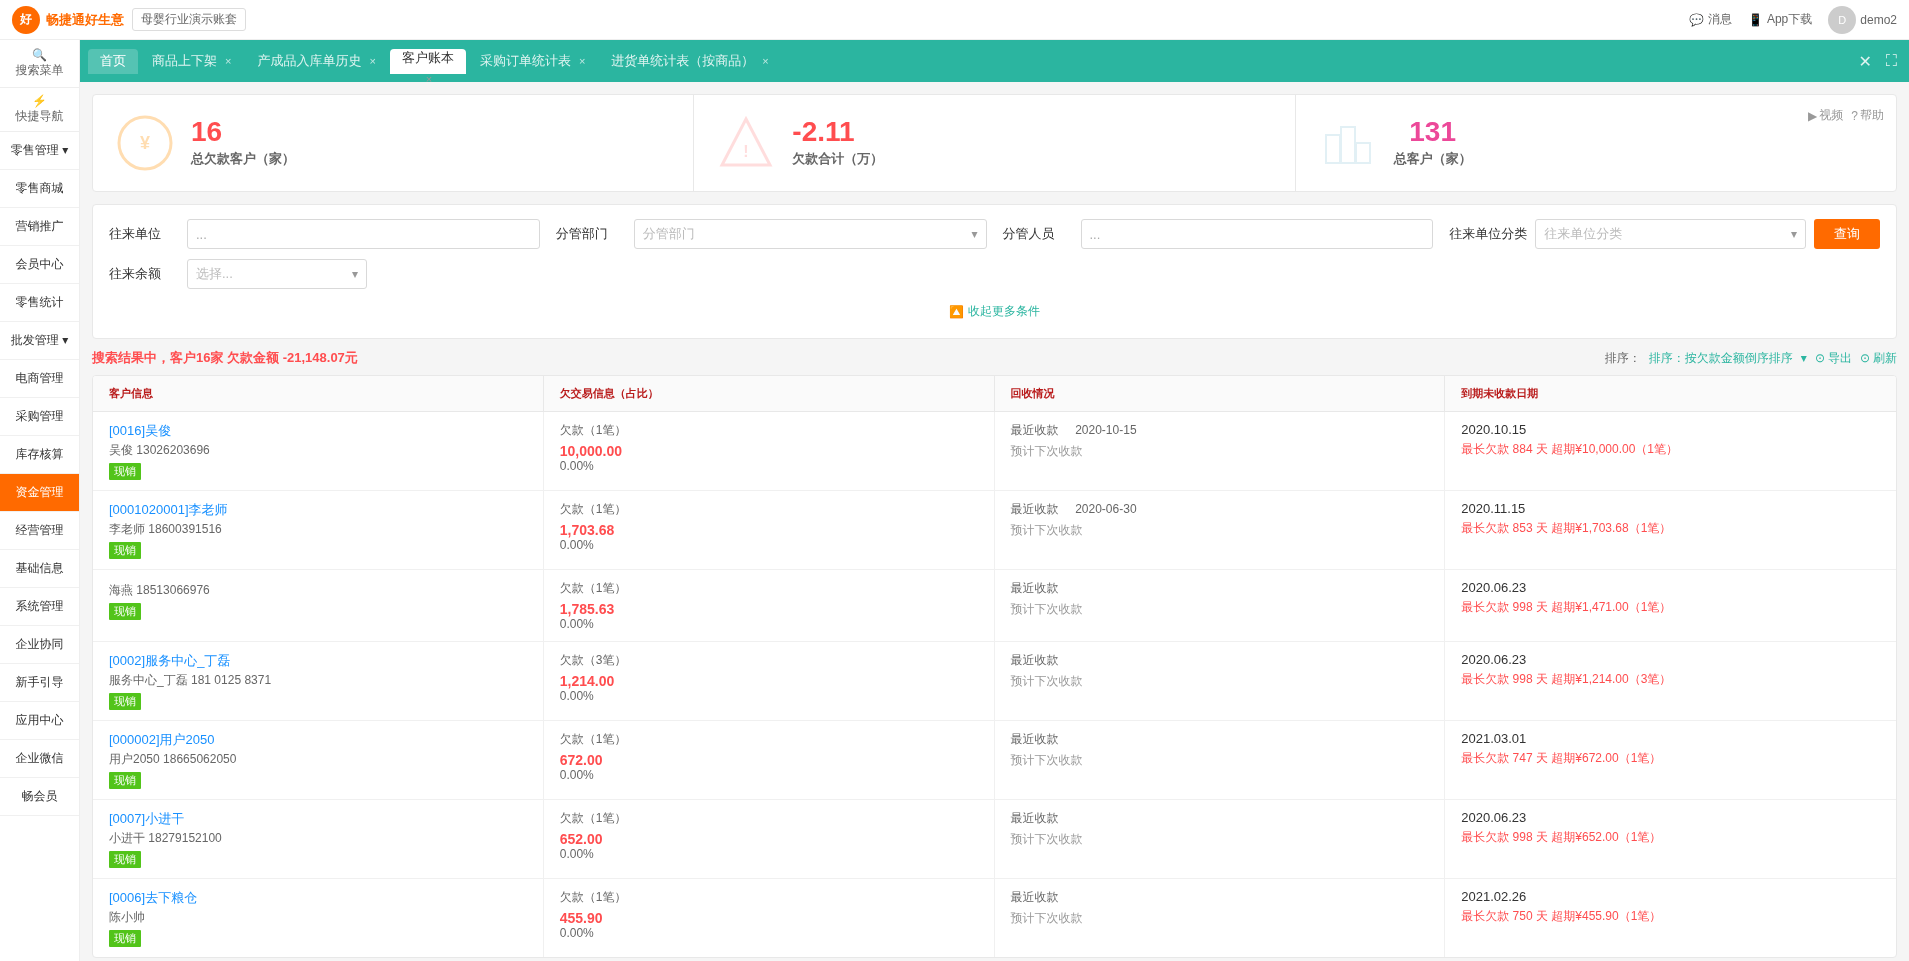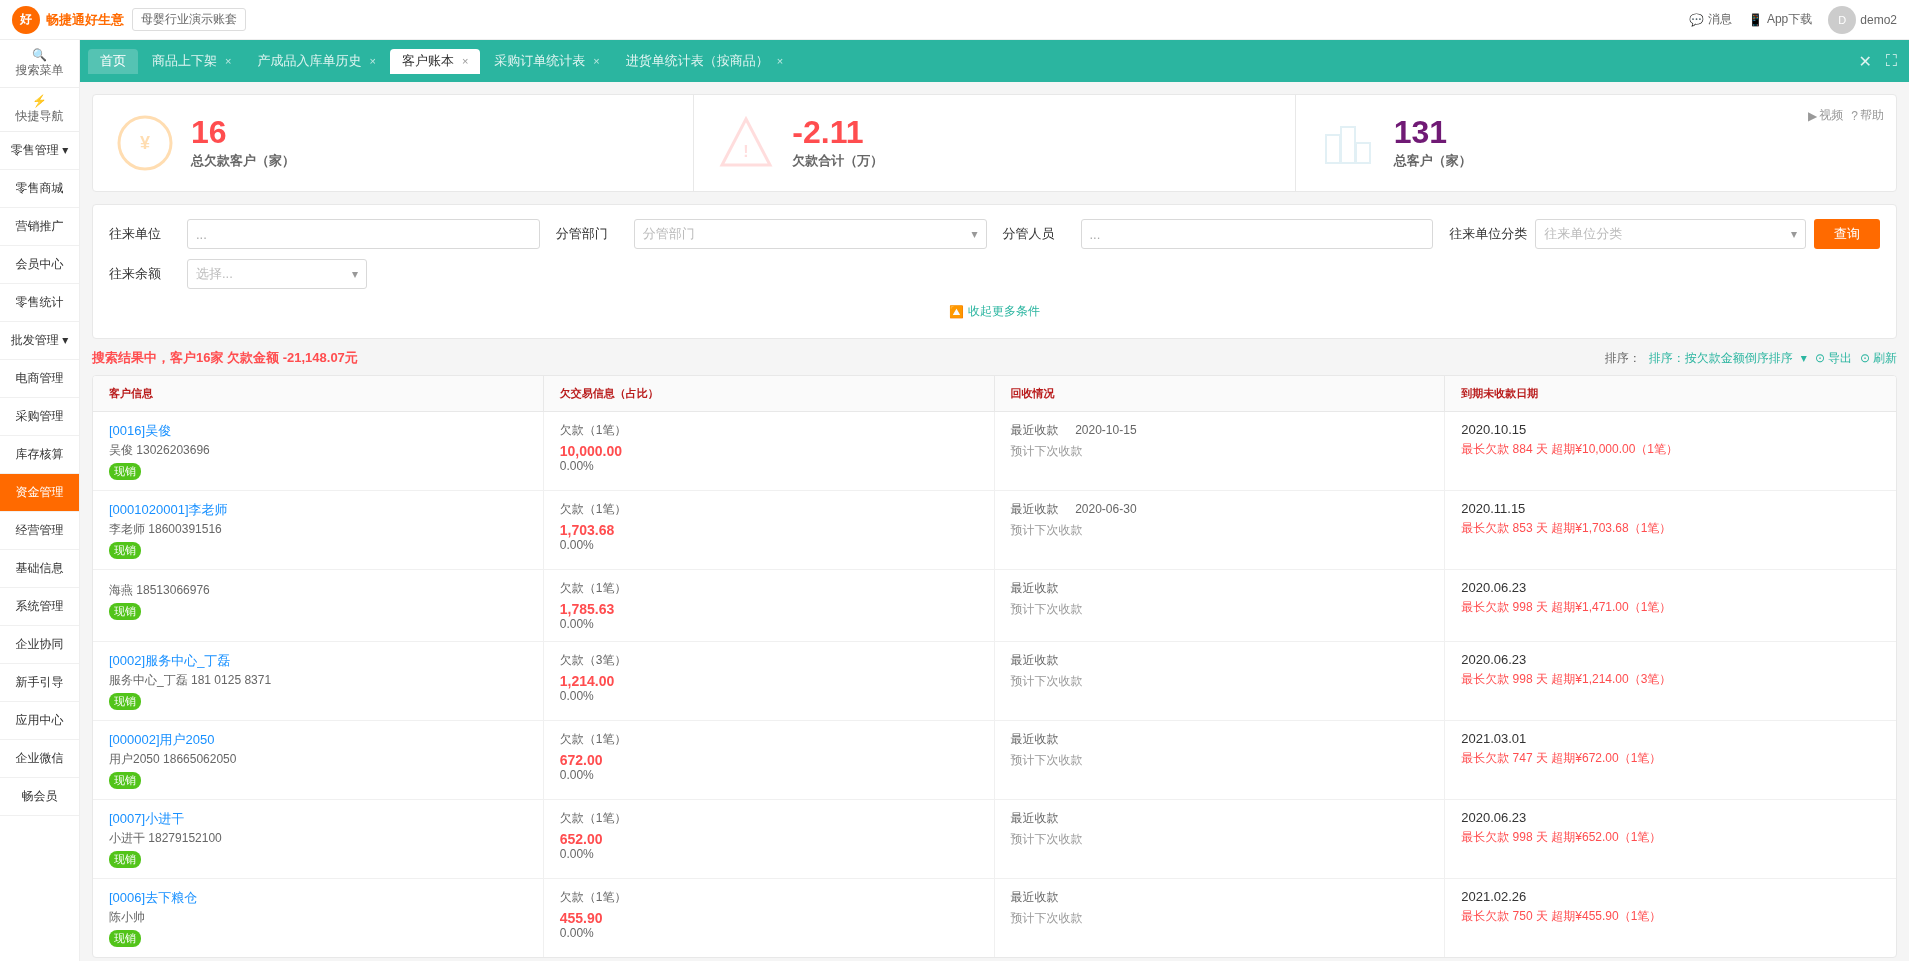--- a/index.html
+++ b/index.html
@@ -23,40 +23,40 @@
     .sidebar { width: 80px; background: #fff; border-right: 1px solid #eee; display: flex; flex-direction: column; overflow-y: auto; }
     .sidebar-search { padding: 8px; border-bottom: 1px solid #eee; text-align: center; font-size: 12px; color: #666; cursor: pointer; }
     .sidebar-nav { padding: 6px 0; border-bottom: 1px solid #eee; text-align: center; font-size: 12px; color: #666; cursor: pointer; }
     .sidebar-item { padding: 10px 4px; text-align: center; font-size: 12px; color: #333; cursor: pointer; border-bottom: 1px solid #f0f0f0; display: flex; flex-direction: column; align-items: center; gap: 3px; }
     .sidebar-item.active { background: #ff6a00; color: #fff; }
 
     
     .content-area { flex: 1; display: flex; flex-direction: column; overflow: hidden; }
     .tab-bar { height: 42px; background: #2bb5a0; display: flex; align-items: center; padding: 0 8px; gap: 2px; }
     .tab-item { height: 25px; padding: 0 12px; display: flex; align-items: center; gap: 6px; border-radius: 4px 4px 0 0; cursor: pointer; font-size: 13px; color: rgba(255,255,255,0.85); background: transparent; white-space: nowrap; }
-    .tab-item.active { background: #fff; color: #333; }
+    .tab-item.active { background: #fff; color: #333; flex-direction: column; }
     .tab-item.home { background: rgba(255,255,255,0.2); color: #fff; }
     .tab-close { font-size: 11px; color: rgba(255,255,255,0.7); cursor: pointer; margin-left: 2px; }
     .tab-item.active .tab-close { color: #999; }
     .tab-bar-actions { margin-left: auto; display: flex; align-items: center; gap: 6px; }
     .tab-bar-btn { color: rgba(255,255,255,0.85); cursor: pointer; font-size: 16px; padding: 2px 4px; }
 
     
     .page-content { flex: 1; overflow-y: auto; background: #f5f5f5; padding: 12px; }
 
     
     .stats-row { display: flex; gap: 0; background: #fff; margin-bottom: 12px; border-radius: 4px; overflow: hidden; border: 1px solid #e8e8e8; }
     .stat-card { flex: 1; display: flex; align-items: center; padding: 16px 20px; gap: 14px; border-right: 1px solid #e8e8e8; position: relative; }
     .stat-card:last-child { border-right: none; }
     .stat-icon { width: 64px; height: 64px; display: flex; align-items: center; justify-content: center; opacity: 0.3; }
     .stat-icon svg { width: 56px; height: 56px; }
     .stat-text { display: flex; flex-direction: column; }
-    .stat-number { font-size: 32px; font-weight: bold; color: #ff4d4f; line-height: 1; }
+    .stat-number { font-size: 28px; font-weight: bold; color: #ff4d4f; line-height: 1; }
     .stat-number.neg { color: #ff4d4f; }
-    .stat-number.black { color: #701a75; font-weight: bold; }
+    .stat-number.black { color: #ec4899; font-weight: bold; text-align: center; }
     .stat-label { font-size: 13px; color: #666; margin-top: 4px; font-weight: bold; }
     .stat-card-help { position: absolute; top: 12px; right: 12px; display: flex; gap: 8px; }
     .stat-help-btn { font-size: 12px; color: #999; cursor: pointer; display: flex; align-items: center; gap: 2px; }
 
     
     .filter-section { background: #fff; padding: 14px 16px; border-radius: 4px; margin-bottom: 10px; border: 1px solid #e8e8e8; }
     .filter-row { display: flex; align-items: center; gap: 16px; margin-bottom: 10px; }
     .filter-row:last-of-type { margin-bottom: 0; }
     .filter-item { display: flex; align-items: center; gap: 8px; flex: 1; }
     .filter-label { font-size: 13px; color: #333; white-space: nowrap; min-width: 70px; }
@@ -77,21 +77,21 @@
     .data-table { background: #fff; border-radius: 4px; border: 1px solid #e8e8e8; overflow: hidden; }
     .table-header { display: grid; grid-template-columns: 2fr 2fr 2fr 2fr; background: #fafafa; border-bottom: 1px solid #e8e8e8; }
     .th { padding: 10px 16px; font-size: 11px; font-weight: bold; color: #b91c1c; border-right: 1px solid #e8e8e8; }
     .th:last-child { border-right: none; }
     .table-row { display: grid; grid-template-columns: 2fr 2fr 2fr 2fr; border-bottom: 1px solid #f0f0f0; }
     .table-row:last-child { border-bottom: none; }
     .td { padding: 10px 16px; font-size: 13px; border-right: 1px solid #f0f0f0; }
     .td:last-child { border-right: none; }
     .customer-name { color: #1890ff; cursor: pointer; font-size: 13px; }
     .customer-phone { font-size: 12px; color: #666; margin-top: 2px; }
-    .customer-tag { display: inline-block; background: #52c41a; color: #fff; font-size: 11px; padding: 1px 5px; border-radius: 8px; margin-top: 4px; }
+    .customer-tag { display: inline-block; background: #52c41a; color: #fff; font-size: 11px; padding: 1px 5px; border-radius: 1px; margin-top: 4px; }
     .debt-amount { color: #ff4d4f; font-size: 14px; font-weight: bold; cursor: pointer; }
     .debt-count { color: #666; font-size: 12px; margin-bottom: 4px; }
     .debt-percent { color: #666; font-size: 12px; }
     .payment-recent { font-size: 12px; color: #666; }
     .payment-next { font-size: 12px; color: #999; margin-top: 4px; }
     .overdue-date { font-size: 13px; color: #333; }
     .overdue-days { font-size: 12px; color: #ff4d4f; margin-top: 4px; cursor: pointer; }
     .overdue-link { color: #ff4d4f; cursor: pointer; }
 
     

